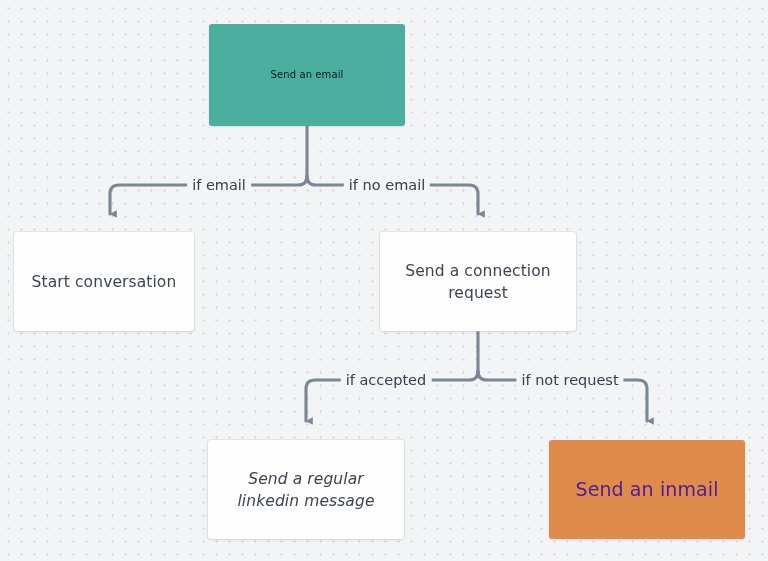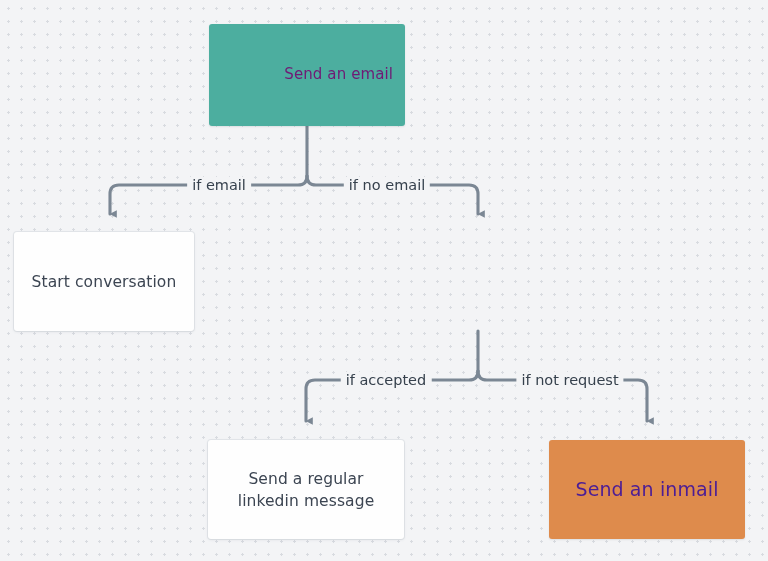--- a/index.html
+++ b/index.html
@@ -47,43 +47,42 @@
     letter-spacing: 0.1px;
   }
   .node-label {
     display: block;
     padding: 0 12px;
     white-space: pre-line;
   }
 
   .node.accent-teal {
     background: #4cae9f;
-    color: #701a75;
-    font-size: 15px;
+    color: #0f172a;
+    font-size: 10px;
     box-shadow: 0 1px 2px rgba(40,50,60,0.10);
-    justify-content: flex-end;
   }
   .node.accent-orange {
     background: #de8b4c;
     color: #4c1d95;
     font-size: 19px;
     box-shadow: 0 1px 2px rgba(40,50,60,0.10);
   }
   .node.plain {
     background: #fefefe;
     color: #3c4552;
     font-size: 15.5px;
     box-shadow: 0 1px 3px rgba(60,70,85,0.10), 0 0 0 1px rgba(200,205,212,0.35);
   }
 
   
   #node-send-email        { left: 209px; top: 24px;  width: 196px; height: 102px; }
   #node-start-conv        { left: 14px;  top: 232px; width: 180px; height: 99px;  }
   #node-connection-req    { left: 380px; top: 232px; width: 196px; height: 99px;  }
-  #node-linkedin-msg      { left: 208px; top: 440px; width: 196px; height: 99px;  }
+  #node-linkedin-msg      { left: 208px; top: 440px; width: 196px; height: 99px; font-style: italic;  }
   #node-inmail           { left: 549px; top: 440px; width: 196px; height: 99px;  }
 
   
   .edge-label {
     position: absolute;
     color: #36414d;
     font-size: 14.5px;
     white-space: nowrap;
     background: #f3f4f6;
     padding: 0 5px;
@@ -120,20 +119,24 @@
   </svg>
 
   <div class="node accent-teal" id="node-send-email">
     <span class="node-label">Send an email</span>
   </div>
 
   <div class="node plain" id="node-start-conv">
     <span class="node-label">Start conversation</span>
   </div>
 
+  <div class="node plain" id="node-connection-req">
+    <span class="node-label">Send a connection
+request</span>
+  </div>
 
   <div class="node plain" id="node-linkedin-msg">
     <span class="node-label">Send a regular
 linkedin message</span>
   </div>
 
   <div class="node accent-orange" id="node-inmail">
     <span class="node-label">Send an inmail</span>
   </div>
 

